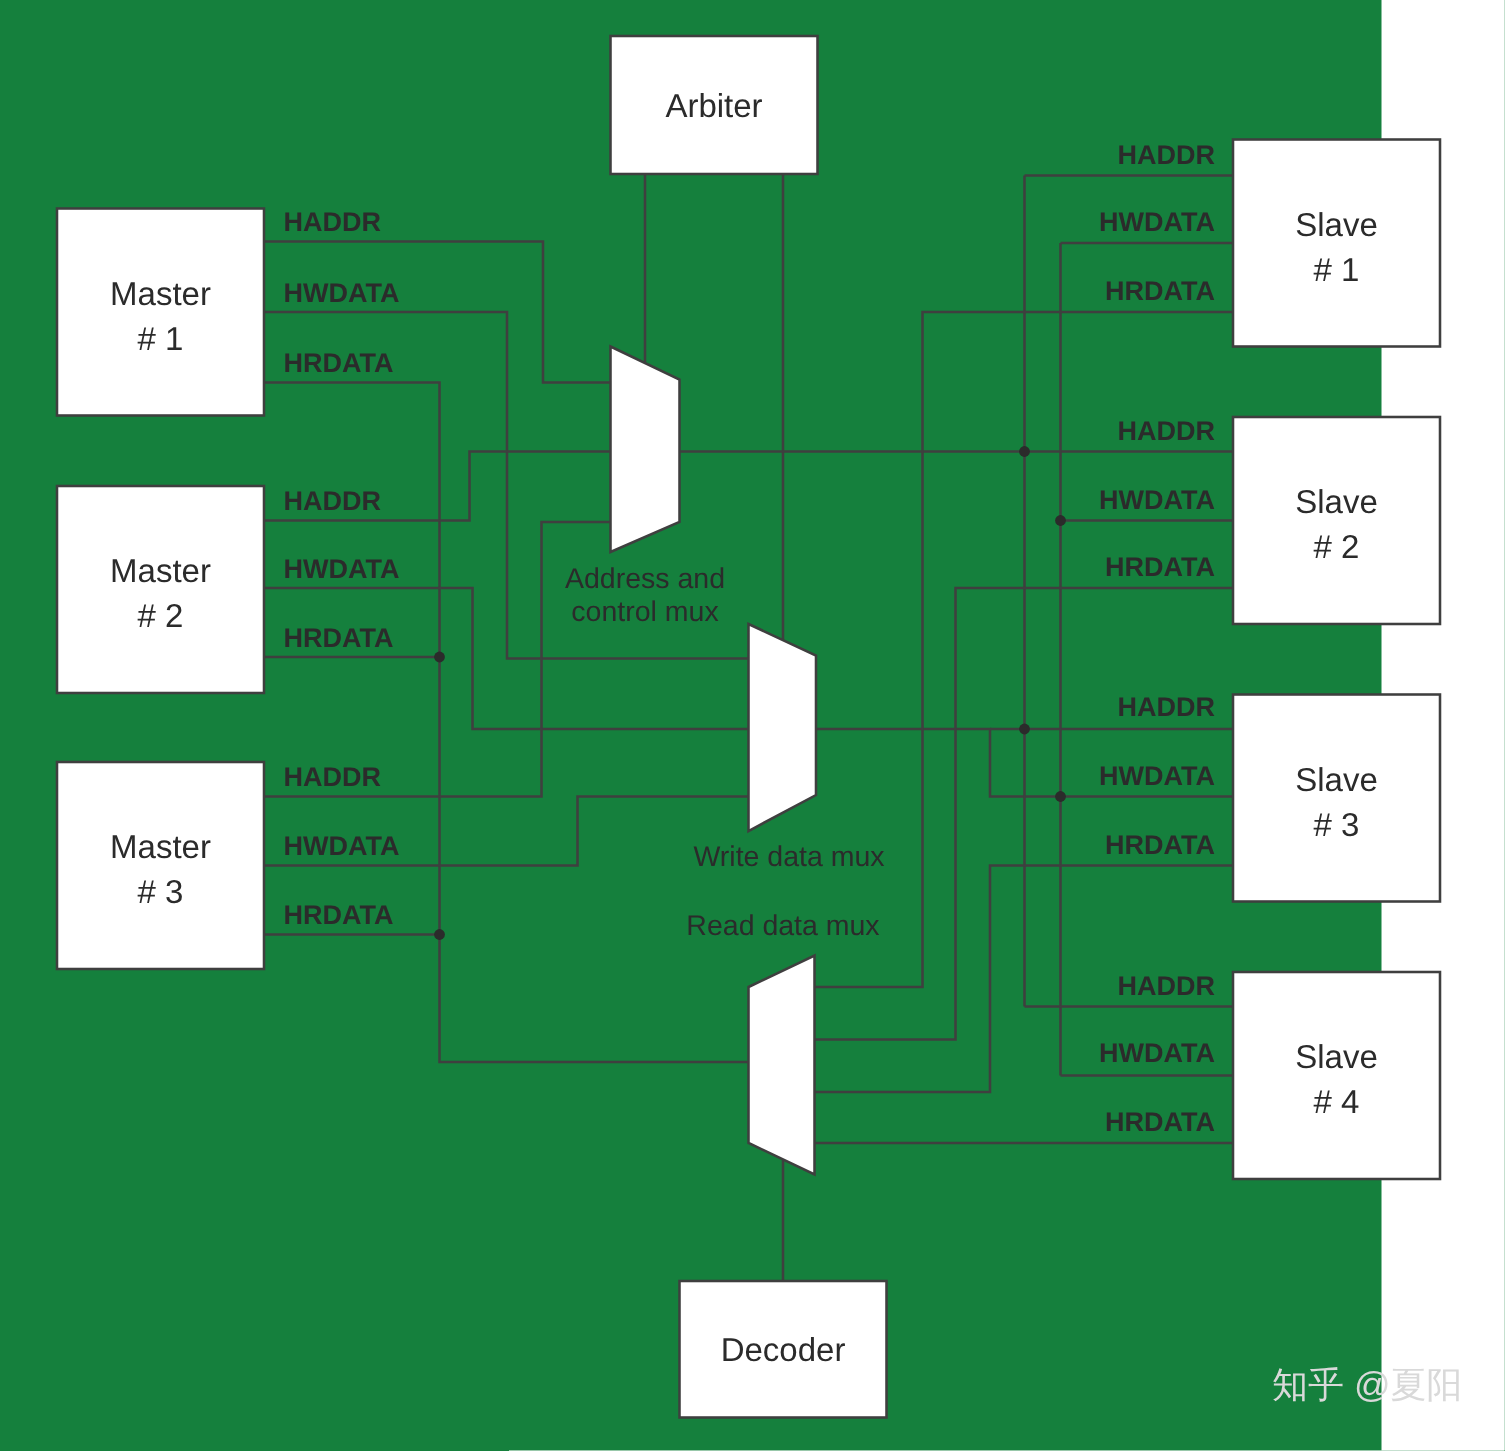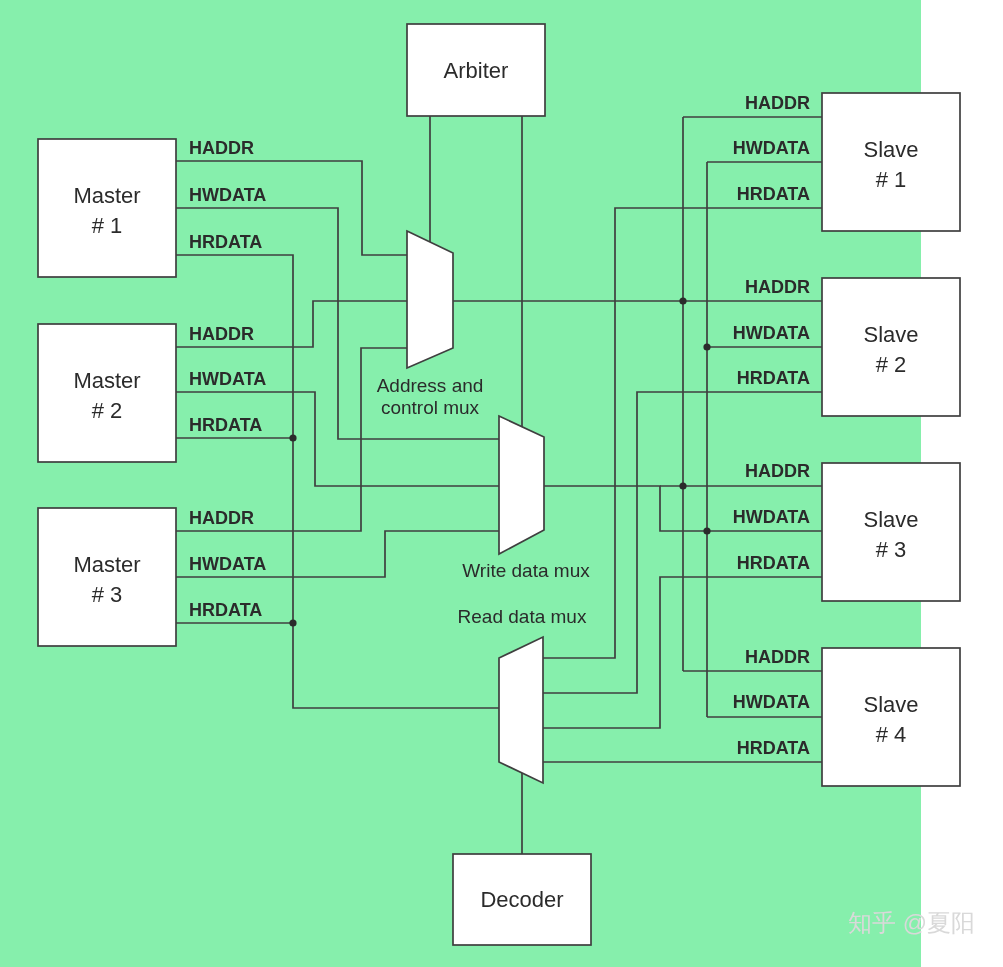--- a/index.html
+++ b/index.html
@@ -8,21 +8,21 @@
     background: #ffffff;
     width: 1003px;
     height: 967px;
     overflow: hidden;
     font-family: "Liberation Sans", sans-serif;
   }
   #stage {
     position: relative;
     width: 921px;
     height: 967px;
-    background: #86efac;
+    background: #15803d;
   }
   svg { display: block; }
   .box {
     fill: #ffffff;
     stroke: #3f3f3f;
     stroke-width: 1.7;
   }
   .mux {
     fill: #ffffff;
     stroke: #3f3f3f;

